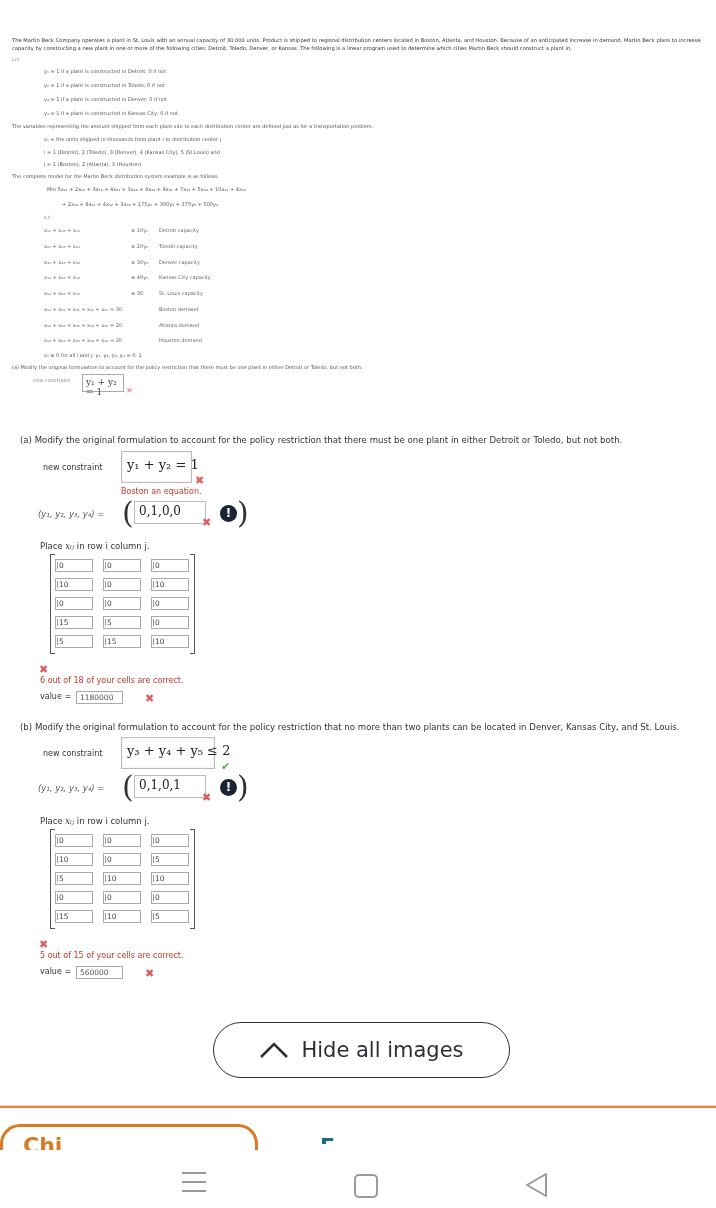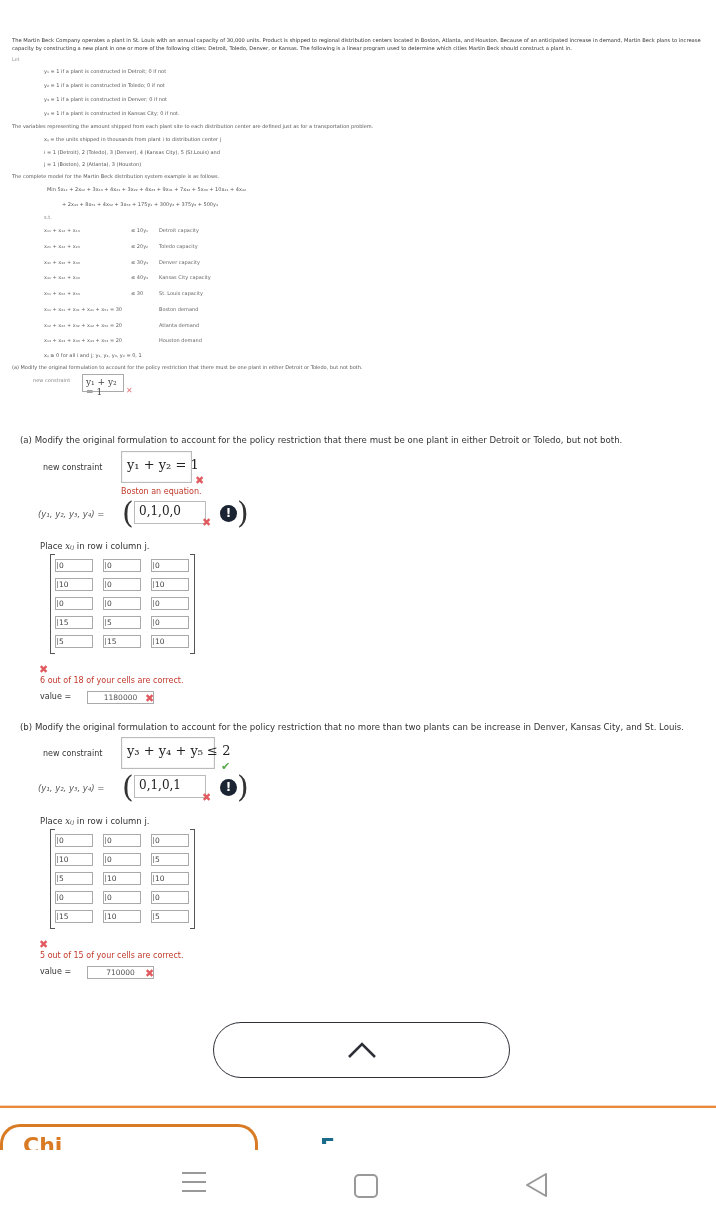--- a/index.html
+++ b/index.html
@@ -37,21 +37,21 @@
   .place-label { position: absolute; left: 40px; font-size: 8.5px; color: #333; }
   .place-label i { font-family: "DejaVu Serif", serif; }
   .matrix { position: absolute; left: 50px; width: 145px; height: 100px; border-left: 1px solid #555; border-right: 1px solid #555; }
   .matrix::before, .matrix::after { content: ""; position: absolute; top: 0; bottom: 0; width: 4px; border-top: 1px solid #555; border-bottom: 1px solid #555; }
   .matrix::before { left: 0; }
   .matrix::after { right: 0; }
   .cell { position: absolute; width: 38px; height: 13px; border: 1px solid #aaa; font-size: 7.5px; padding: 1px 3px; color: #444; background: #fff; }
   .cell::before { content: ""; position: absolute; left: 1px; top: 2px; width: 1px; height: 7px; background: #999; }
   .cells-msg { position: absolute; left: 40px; font-size: 8px; color: #c0392b; }
   .value-label { position: absolute; left: 40px; font-size: 8px; color: #333; }
-  .value-input { position: absolute; left: 87px; width: 67px; height: 13px; border: 1px solid #aaa; font-size: 7.5px; padding: 1px 3px; color: #555; text-align: center; }
+  .value-input { position: absolute; left: 76px; width: 47px; height: 13px; border: 1px solid #aaa; font-size: 7.5px; padding: 1px 3px; color: #555; }
 
   
   .hide-btn { position: absolute; left: 213px; top: 1022px; width: 297px; height: 56px; border: 1.5px solid #2c2f36; border-radius: 28px; background: #fff; display: flex; align-items: center; justify-content: center; gap: 12px; cursor: pointer; }
   .hide-btn .chev { width: 30px; height: 18px; }
   .hide-btn .txt { font-family: "DejaVu Sans", sans-serif; font-size: 21px; color: #2c2f36; }
 
   
   .orange-rule { position: absolute; left: 0; top: 1105px; width: 716px; height: 3px; background: #e8893b; border-top: 1px solid #f6d6b8; }
   .peek-btn { position: absolute; left: 0; top: 1124px; width: 258px; height: 40px; border: 3px solid #d97b24; border-bottom: none; border-radius: 20px 20px 0 0; overflow: hidden; }
   .peek-btn span { position: absolute; left: 20px; top: 6px; font-size: 22px; font-weight: bold; color: #d97b24; }
@@ -159,21 +159,21 @@
   <div class="cell" style="left:4px;top:81px">5</div>
   <div class="cell" style="left:52px;top:81px">15</div>
   <div class="cell" style="left:100px;top:81px">10</div>
 </div>
 <div class="xmark" style="left:39px; top:664px;">✖</div>
 <div class="cells-msg" style="top:676px">6 out of 18 of your cells are correct.</div>
 <div class="value-label" style="top:692px">value =</div>
 <div class="value-input" style="top:691px">1180000</div>
 <div class="xmark" style="left:145px; top:693px;">✖</div>
 
-<div class="part-label" style="top:722px">(b)  Modify the original formulation to account for the policy restriction that no more than two plants can be increase in Denver, Kansas City, and St. Louis.</div>
+<div class="part-label" style="top:722px">(b)  Modify the original formulation to account for the policy restriction that no more than two plants can be located in Denver, Kansas City, and St. Louis.</div>
 <div class="nc-label" style="top:749px">new constraint</div>
 <div class="eq-box" style="left:121px; top:737px; width:94px;">y₃ + y₄ + y₅ ≤ 2</div>
 <div class="check" style="left:221px; top:760px;">✔</div>
 
 <div class="tuple-label" style="top:783px">(y₁, y₂, y₃, y₄)  =</div>
 <div class="paren" style="left:122px; top:772px;">(</div>
 <div class="tuple-input" style="left:134px; top:775px;">0,1,0,1</div>
 <div class="xmark" style="left:202px; top:792px;">✖</div>
 <div class="excl" style="left:220px; top:779px;">!</div>
 <div class="paren" style="left:237px; top:772px;">)</div>
@@ -194,27 +194,28 @@
   <div class="cell" style="left:4px;top:62px">0</div>
   <div class="cell" style="left:52px;top:62px">0</div>
   <div class="cell" style="left:100px;top:62px">0</div>
   <div class="cell" style="left:4px;top:81px">15</div>
   <div class="cell" style="left:52px;top:81px">10</div>
   <div class="cell" style="left:100px;top:81px">5</div>
 </div>
 <div class="xmark" style="left:39px; top:939px;">✖</div>
 <div class="cells-msg" style="top:951px">5 out of 15 of your cells are correct.</div>
 <div class="value-label" style="top:967px">value =</div>
-<div class="value-input" style="top:966px">710000</div>
+<div class="value-input" style="top:966px">560000</div>
 <div class="xmark" style="left:145px; top:968px;">✖</div>
 
 <div class="hide-btn">
   <svg class="chev" viewBox="0 0 30 18">
     <polyline points="2,16 15,3 28,16" fill="none" stroke="#2c2f36" stroke-width="2.5"></polyline>
   </svg>
+  <span class="txt">Hide all images</span>
 </div>
 
 <div class="orange-rule"></div>
 <div class="peek-btn">
   <span>Chi</span>
 </div>
 <div class="peek-link">E</div>
 
 <div class="navbar">
   <div class="nav-menu">

